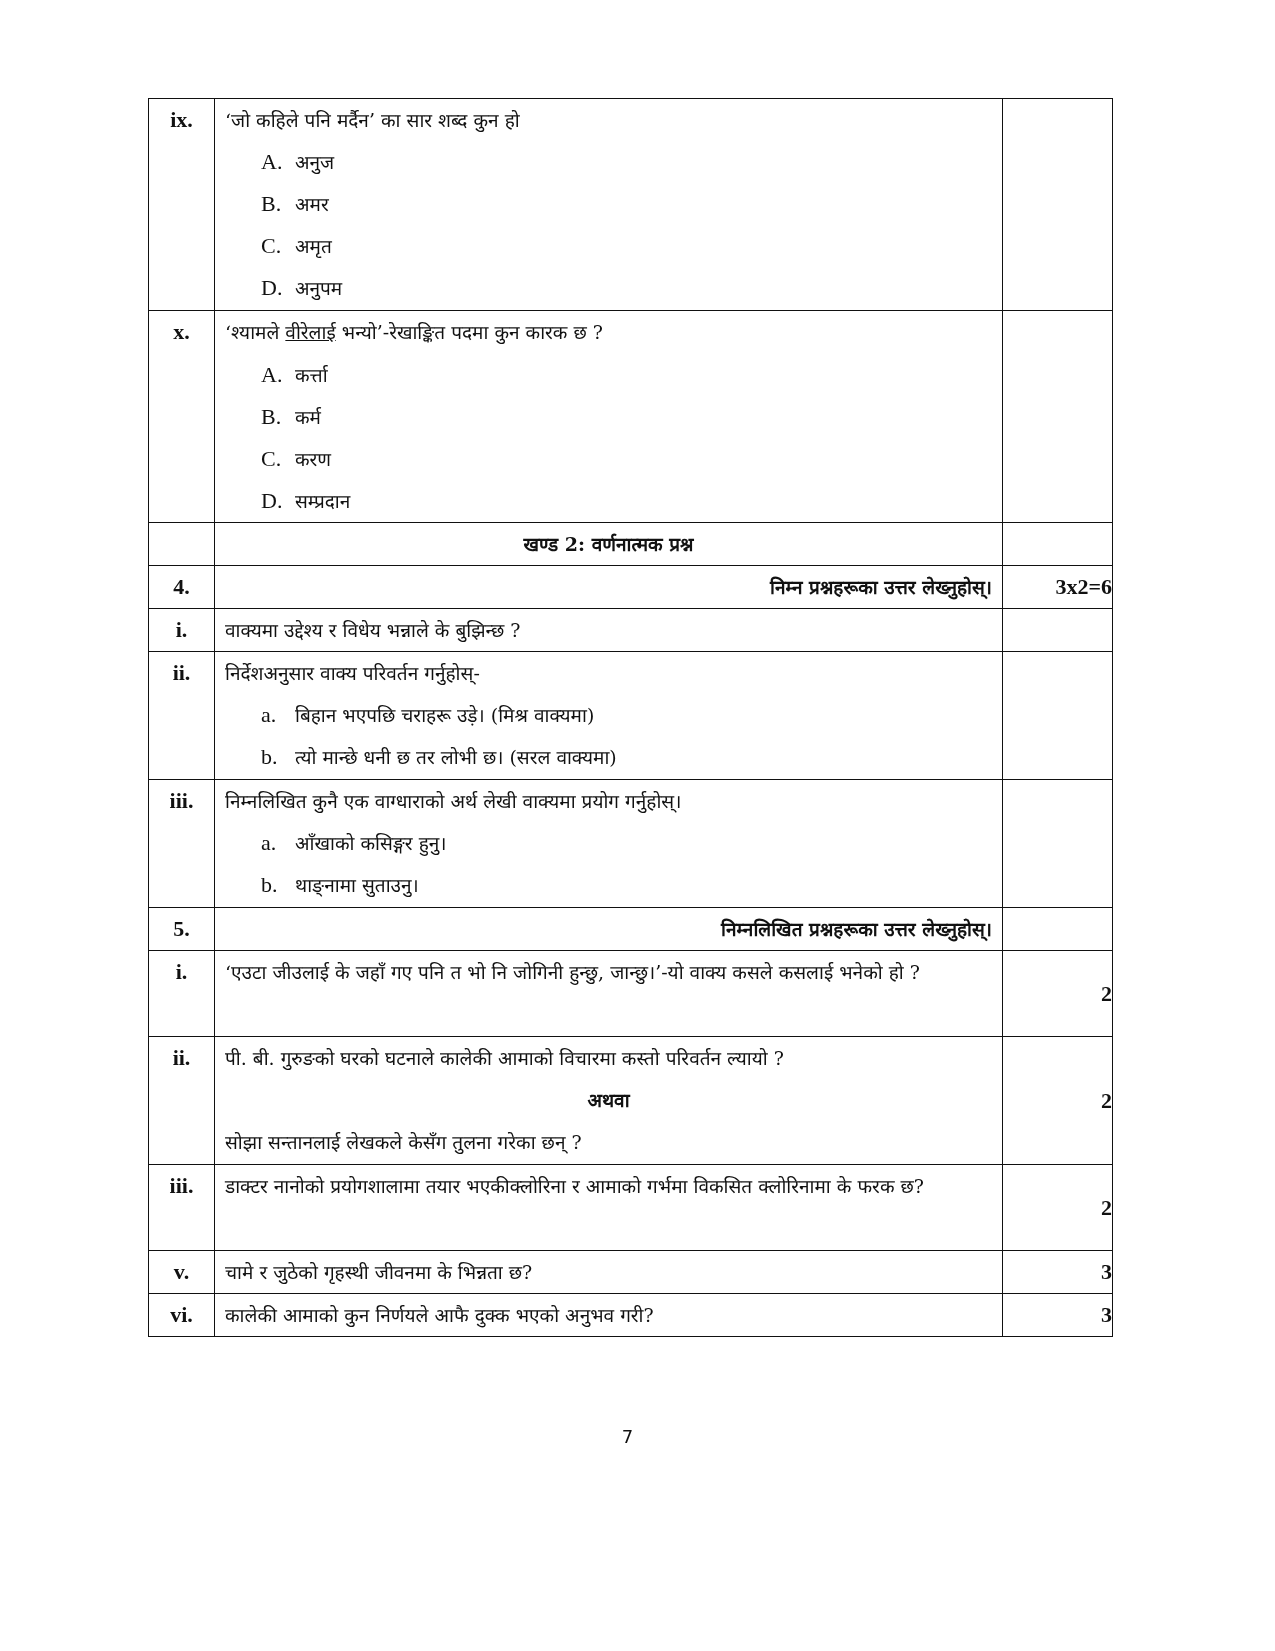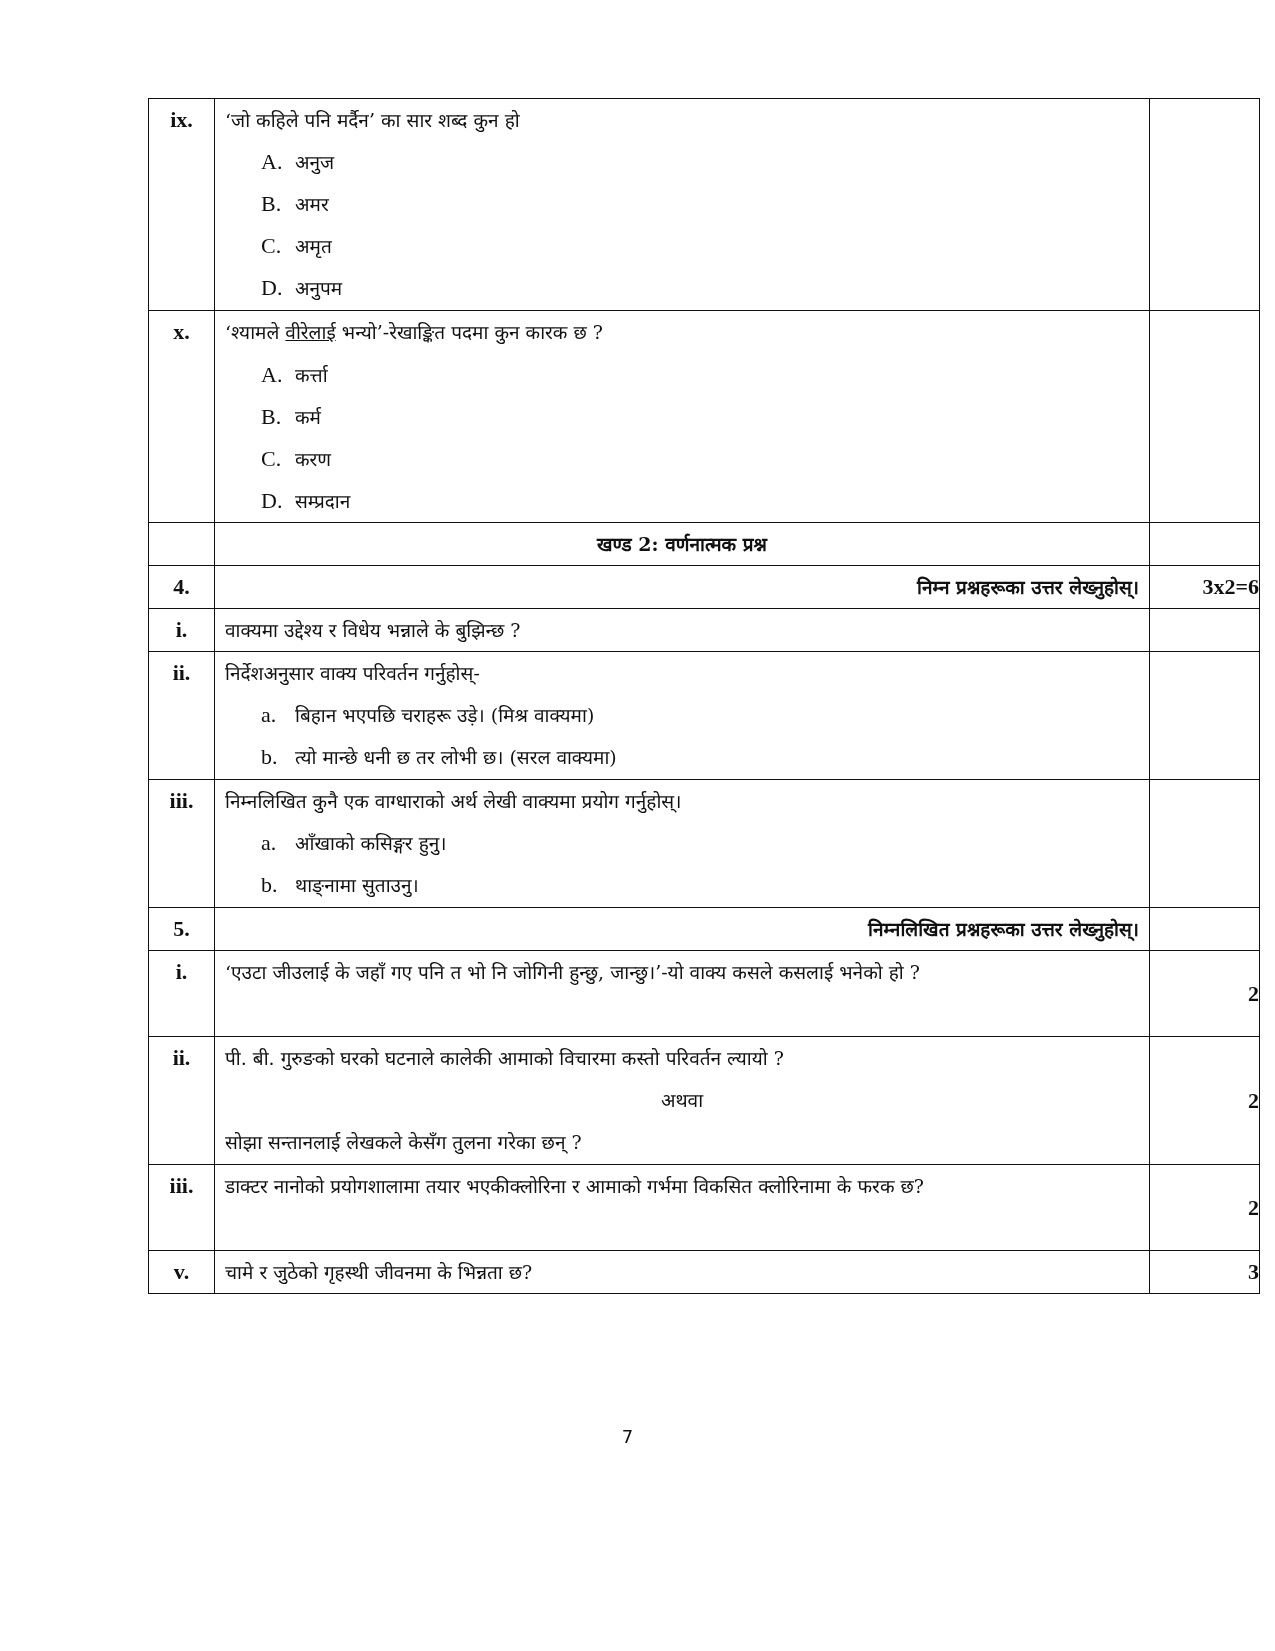--- a/index.html
+++ b/index.html
@@ -1,32 +1,32 @@
 <!DOCTYPE html>
 <html><head>
 <meta charset="utf-8">
 <style>
   html, body { margin:0; padding:0; background:#ffffff; }
   body { width:1275px; height:1651px; position:relative; font-family:"DejaVu Serif","Liberation Serif",serif; color:#111; }
   .page { position:absolute; left:0; top:0; width:1275px; height:1651px; }
-  table.exam { position:absolute; left:148px; top:98px; width:1112px; border-collapse:collapse; table-layout:fixed; }
+  table.exam { position:absolute; left:148px; top:98px; width:965px; border-collapse:collapse; table-layout:fixed; }
   table.exam td { border:1.4px solid #111; vertical-align:top; padding:0; }
   col.c1 { width:66px; }
   col.c3 { width:110px; }
   td.num { font-family:"Liberation Serif",serif; font-weight:bold; font-size:22px; text-align:center; padding-top:8px !important; }
   td.q { font-size:19px; line-height:42px; padding:0 10px !important; }
   td.marks { font-family:"Liberation Serif",serif; font-weight:bold; font-size:22px; text-align:right; vertical-align:middle !important; }
   .stem { display:block; }
   .opt { display:block; padding-left:36px; }
   .opt .lbl { font-family:"Liberation Serif",serif; font-size:22px; display:inline-block; width:34px; }
   .u { text-decoration:underline;font-family:Liberation Serif, serif; }
   .head { font-weight:bold; text-align:center; display:block; }
   .bold { font-weight:bold;text-align:right; }
   .justify { text-align:justify; display:block; }
-  .center { text-align:center; display:block; font-weight:normal; }
+  .center { text-align:center; display:block; font-weight:bold; }
   .pageno { position:absolute; top:1426px; left:0; width:1255px; text-align:center; font-family:"DejaVu Sans","Liberation Sans",sans-serif; font-size:18px; }
 </style>
 </head>
 <body>
 
 <div class="page">
 <table class="exam">
   <colgroup>
         <col class="c1">
         <col class="c2">
@@ -121,17 +121,22 @@
     <td class="q">
             <span class="justify">डाक्टर नानोको प्रयोगशालामा तयार भएकीक्लोरिना र आमाको गर्भमा विकसित क्लोरिनामा के फरक छ?</span>
           </td>
     <td class="marks">2</td>
   </tr>
   <tr style="height:42px;">
     <td class="num">v.</td>
     <td class="q">चामे र जुठेको गृहस्थी जीवनमा के भिन्नता छ?</td>
     <td class="marks">3</td>
   </tr>
+  <tr style="height:42px;">
+    <td class="num">vi.</td>
+    <td class="q">कालेकी आमाको कुन निर्णयले आफै दुक्क भएको अनुभव गरी?</td>
+    <td class="marks">3</td>
+  </tr>
 </tbody>
     </table>
 
 <div class="pageno">7</div>
 </div>
 
 </body></html>

